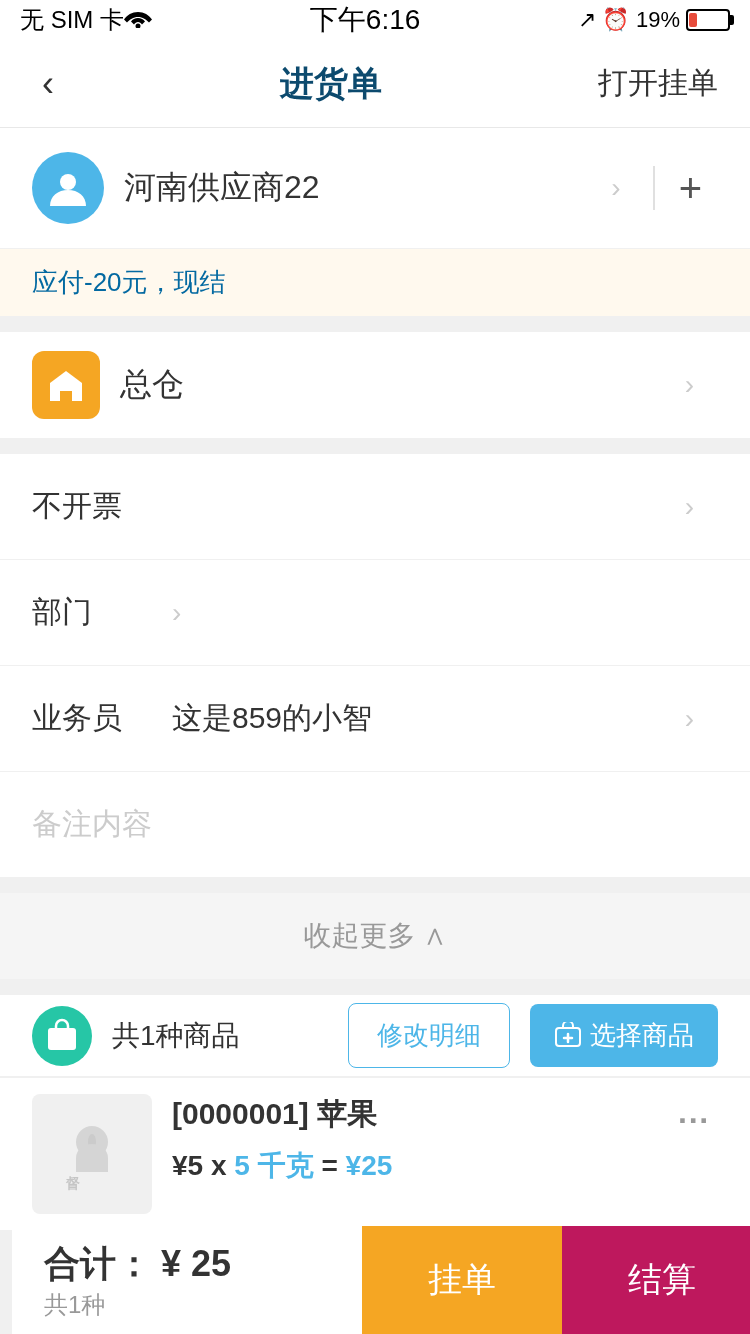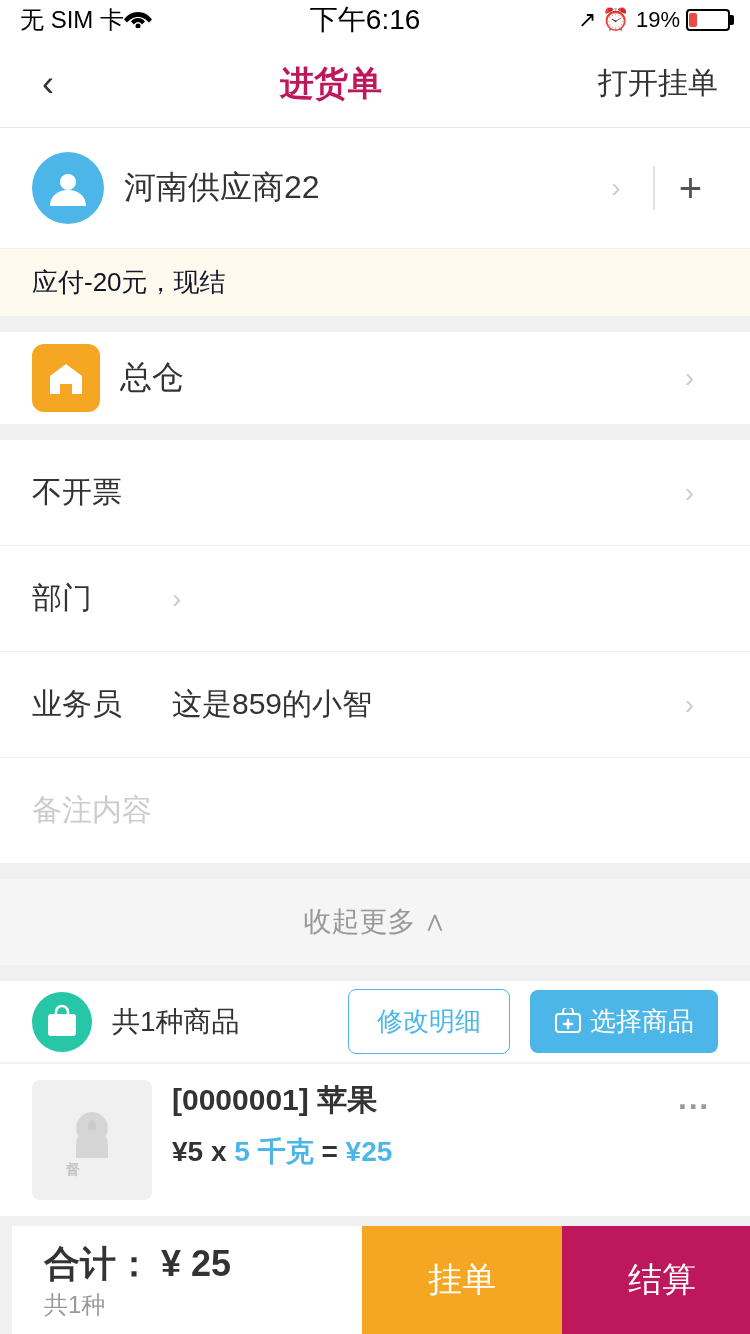--- a/index.html
+++ b/index.html
@@ -52,21 +52,21 @@
     }
     .nav-back {
       font-size: 36px;
       color: #333;
       cursor: pointer;
       padding: 10px;
     }
     .nav-title {
       font-size: 34px;
       font-weight: 600;
-      color: #be185d;
+      color: #0c4a6e;
     }
     .nav-action {
       font-size: 30px;
       color: #333;
       cursor: pointer;
     }
 
     
     .content { background: #f0f0f0; }
 
@@ -110,28 +110,28 @@
       color: #555;
       padding: 0 16px;
       cursor: pointer;
     }
 
     
     .notice-bar {
       background: #fff9ee;
       padding: 16px 32px;
       font-size: 26px;
-      color: #0f172a;
+      color: #0369a1;
     }
 
     
     .warehouse-row {
       display: flex;
       align-items: center;
-      padding: 12px 32px;
+      padding: 19px 32px;
       background: #fff;
       margin-bottom: 16px;
     }
     .warehouse-icon {
       width: 68px; height: 68px;
       background: #f5a623;
       border-radius: 12px;
       display: flex; align-items: center; justify-content: center;
       margin-right: 20px;
     }

